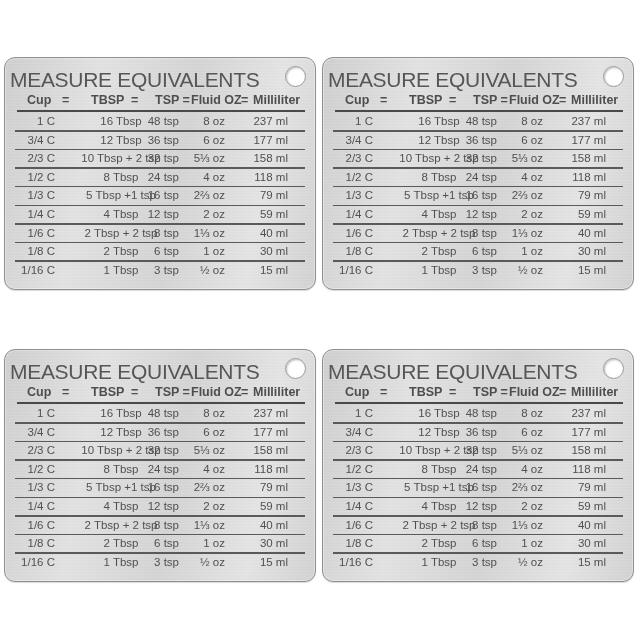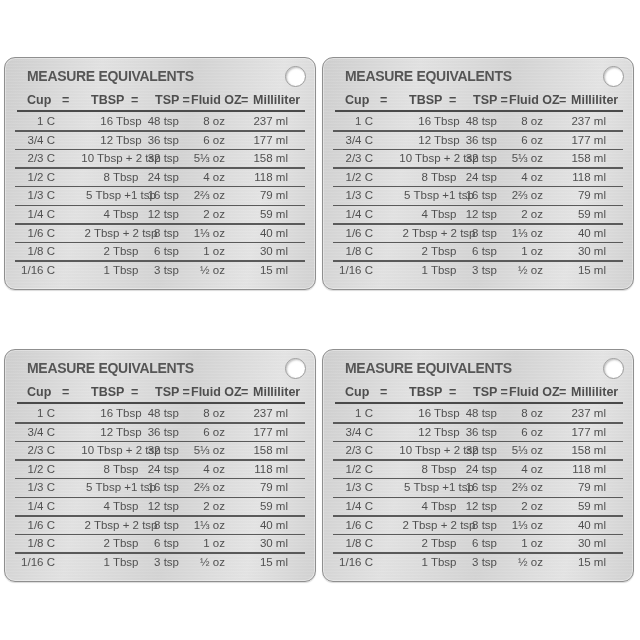--- a/index.html
+++ b/index.html
@@ -24,22 +24,22 @@
       position: absolute;
       top: 8px; right: 9px;
       width: 21px; height: 21px;
       border-radius: 50%;
       background: #ffffff;
       border: 1px solid #9a9a9a;
       box-shadow: inset 1px 1px 2px rgba(0,0,0,0.25);
     }
     .card .title {
       position: absolute;
-      left: 22px; top: 10px;
-      font-size: 14px; font-weight: bold;
+      left: 5px; top: 10px;
+      font-size: 21px; font-weight: normal;
       letter-spacing: -0.3px;
       color: #565656;
       white-space: nowrap;
     }
     .card .hdr {
       position: absolute;
       left: 0; top: 35px; width: 100%; height: 18px;
       font-size: 12.5px; font-weight: bold;
       color: #4e4e4e;
       white-space: nowrap;

